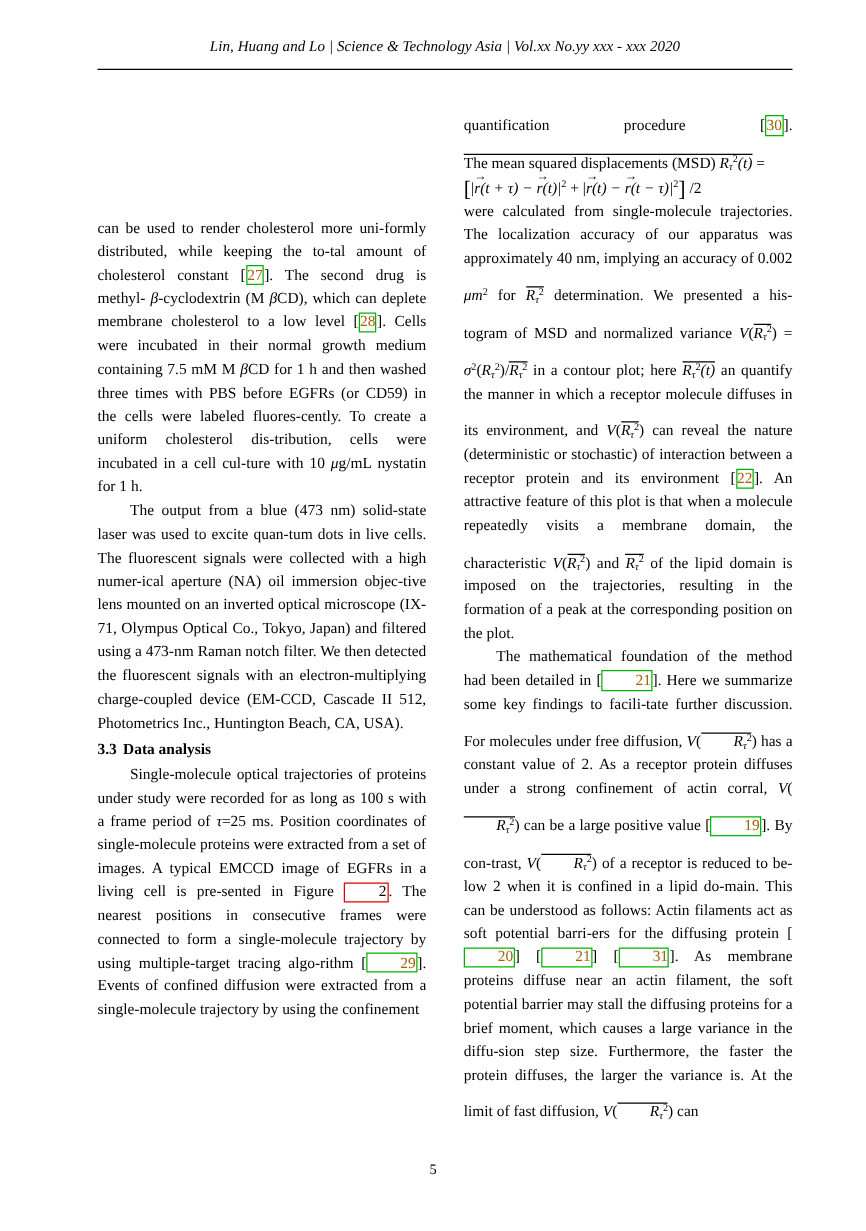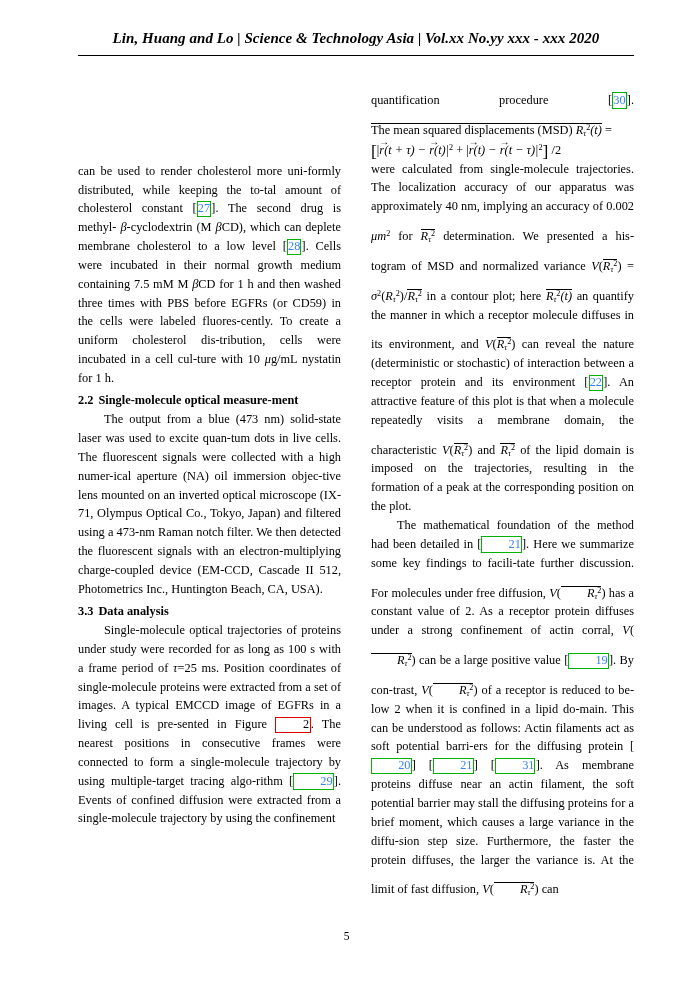--- a/index.html
+++ b/index.html
@@ -22,22 +22,22 @@
     left: 0; top: 0;
     width: 693px; height: 985px;
   }
   .running-head {
     position: absolute;
     left: 78px;
     top: 30px;
     width: 556px;
     text-align: center;
     font-style: italic;
-    font-weight: bold;
-    font-size: 15px;
+    font-weight: normal;
+    font-size: 12px;
     letter-spacing: 0.05px;
     white-space: nowrap;
   }
   .head-rule {
     position: absolute;
     left: 78px;
     top: 55px;
     width: 556px;
     height: 1.4px;
     background: #000;
@@ -88,21 +88,21 @@
   }
 
   
   .cite {
     display: inline-block;
     border: 1.2px solid #00b300;
     line-height: 1;
     padding: 0.5px 0px 1.5px 0px;
     margin: 0 0.2px;
     vertical-align: baseline;
-    color: #3b82f6;
+    color: #a16207;
     text-decoration: none;
   }
   .figref {
     display: inline-block;
     border: 1.2px solid #e00000;
     line-height: 1;
     padding: 0.5px 0.5px 1.5px 0.5px;
     margin: 0 0.2px;
     vertical-align: baseline;
     color: #000;
@@ -174,21 +174,20 @@
 
   <div class="running-head">Lin, Huang and Lo  | Science &amp; Technology Asia | Vol.xx No.yy xxx - xxx 2020</div>
   <div class="head-rule"></div>
 
   <div class="columns">
 
     <div class="col">
 
       <p class="noindent"><span>can be used to render cholesterol more uni-formly distributed, while keeping the to-tal amount of cholesterol constant [</span><a class="cite" href="#">27</a><span>]. The second drug is methyl- </span><span class="mi">β</span><span>-cyclodextrin (M </span><span class="mi">β</span><span>CD), which can deplete membrane cholesterol to a low level [</span><a class="cite" href="#">28</a><span>]. Cells were incubated in their normal growth medium containing 7.5 mM M </span><span class="mi">β</span><span>CD for 1 h and then washed three times with PBS before EGFRs (or CD59) in the cells were labeled fluores-cently. To create a uniform cholesterol dis-tribution, cells were incubated in a cell cul-ture with 10 </span><span class="mi">μ</span><span>g/mL nystatin for 1 h.</span></p>
 
-      <h3 class="sec"><span class="secnum">2.2</span><span class="sectitle">Single-molecule optical measure-ment</span></h3>
 
       <p class="indent">The output from a blue (473 nm) solid-state laser was used to excite quan-tum dots in live cells. The fluorescent signals were collected with a high numer-ical aperture (NA) oil immersion objec-tive lens mounted on an inverted optical microscope (IX-71, Olympus Optical Co., Tokyo, Japan) and filtered using a 473-nm Raman notch filter. We then detected the fluorescent signals with an electron-multiplying charge-coupled device (EM-CCD, Cascade II 512, Photometrics Inc., Huntington Beach, CA, USA).</p>
 
       <h3 class="sec"><span class="secnum">3.3</span><span class="sectitle">Data analysis</span></h3>
 
       <p class="indent"><span>Single-molecule optical trajectories of proteins under study were recorded for as long as 100 s with a frame period of </span><span class="mi">τ</span><span>=25 ms. Position coordinates of single-molecule proteins were extracted from a set of images. A typical EMCCD image of EGFRs in a living cell is pre-sented in Figure </span><a class="figref" href="#">2</a><span>. The nearest positions in consecutive frames were connected to form a single-molecule trajectory by using multiple-target tracing algo-rithm [</span><a class="cite" href="#">29</a><span>]. Events of confined diffusion were extracted from a single-molecule trajectory by using the confinement</span></p>
 
     </div>
 
     <div class="col">

